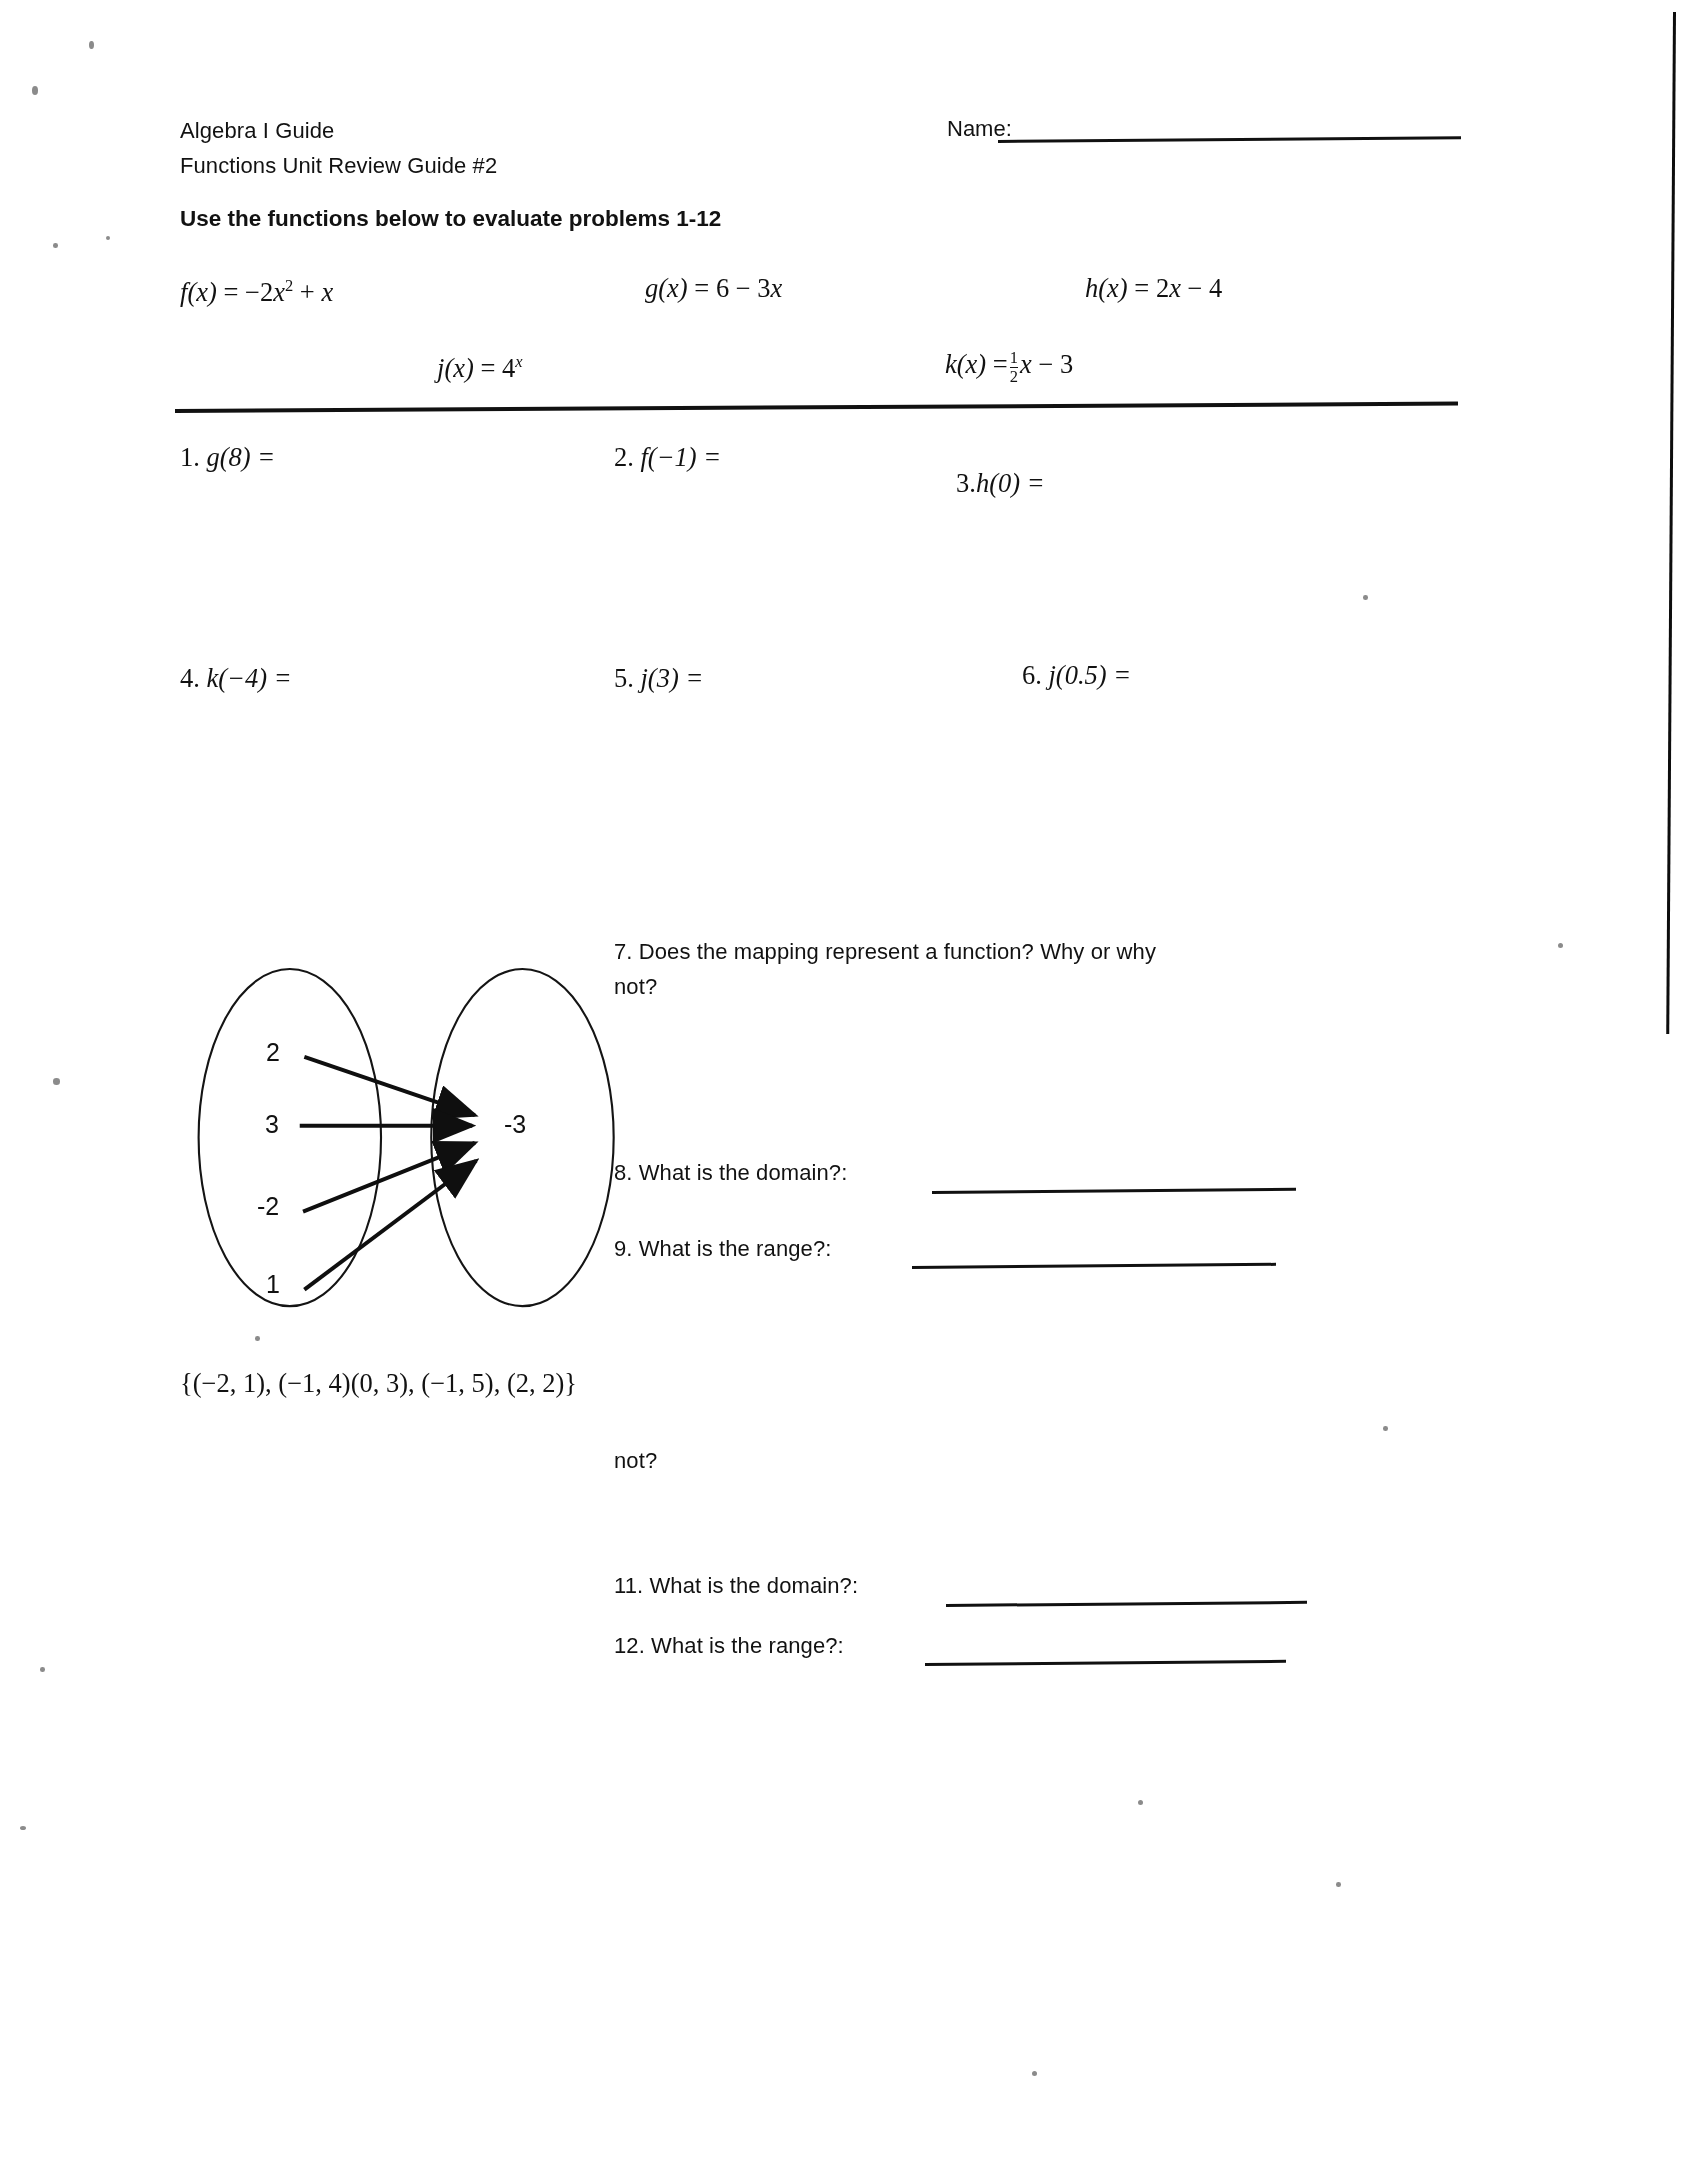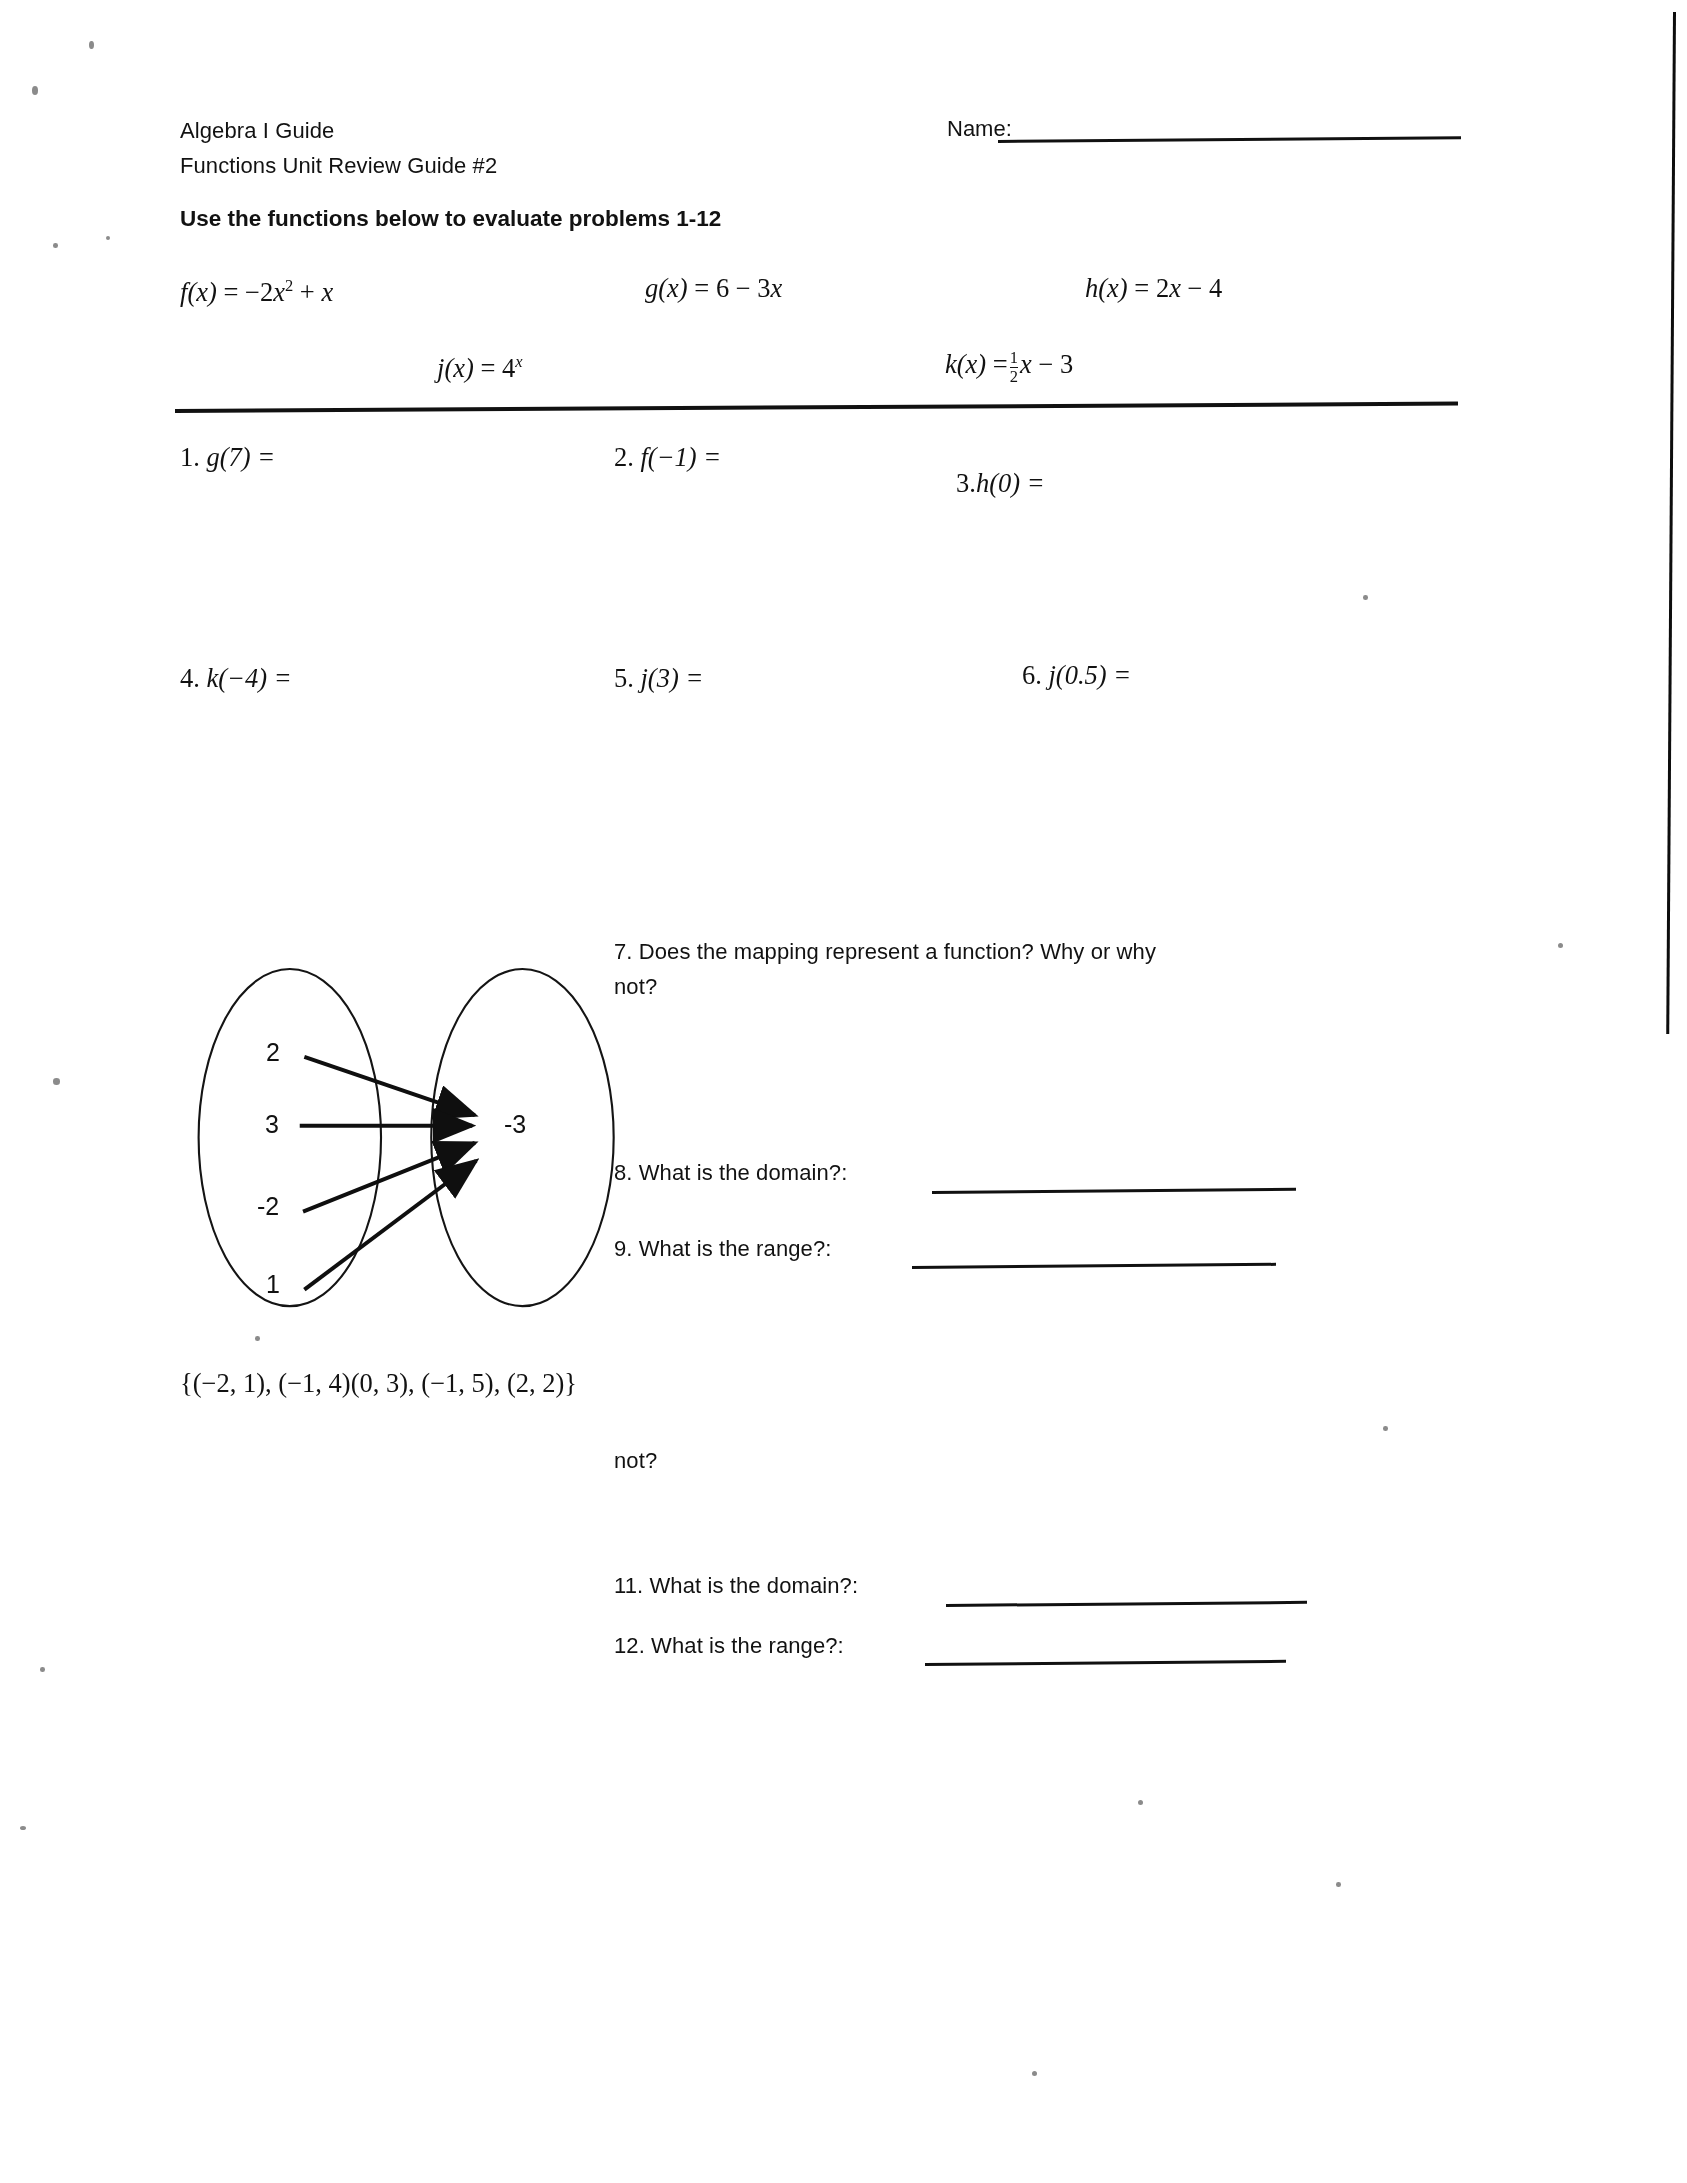--- a/index.html
+++ b/index.html
@@ -182,21 +182,21 @@
 <div class="abs math" style="left:945px; top:349px;">
   <span>k</span>(<span>x</span>)
   <span class="op">=</span><span class="frac"><span class="numr">1</span><span class="den">2</span></span><span>x</span>
   <span class="op">−</span> <span class="num">3</span>
 </div>
 
 <div class="rule sep-rule"></div>
 
 <div class="abs prob" style="left:180px; top:442px;">
   <span class="idx">1.</span>
-  <span class="fn">g(7) =</span>
+  <span class="fn">g(8) =</span>
 </div>
 <div class="abs prob" style="left:614px; top:442px;">
   <span class="idx">2.</span>
   <span class="fn">f(−1) =</span>
 </div>
 <div class="abs prob" style="left:956px; top:439px;margin-top:29px;">
   <span class="idx">3.</span><span class="fn">h(0) =</span>
 </div>
 
 <div class="abs prob" style="left:180px; top:663px;">

